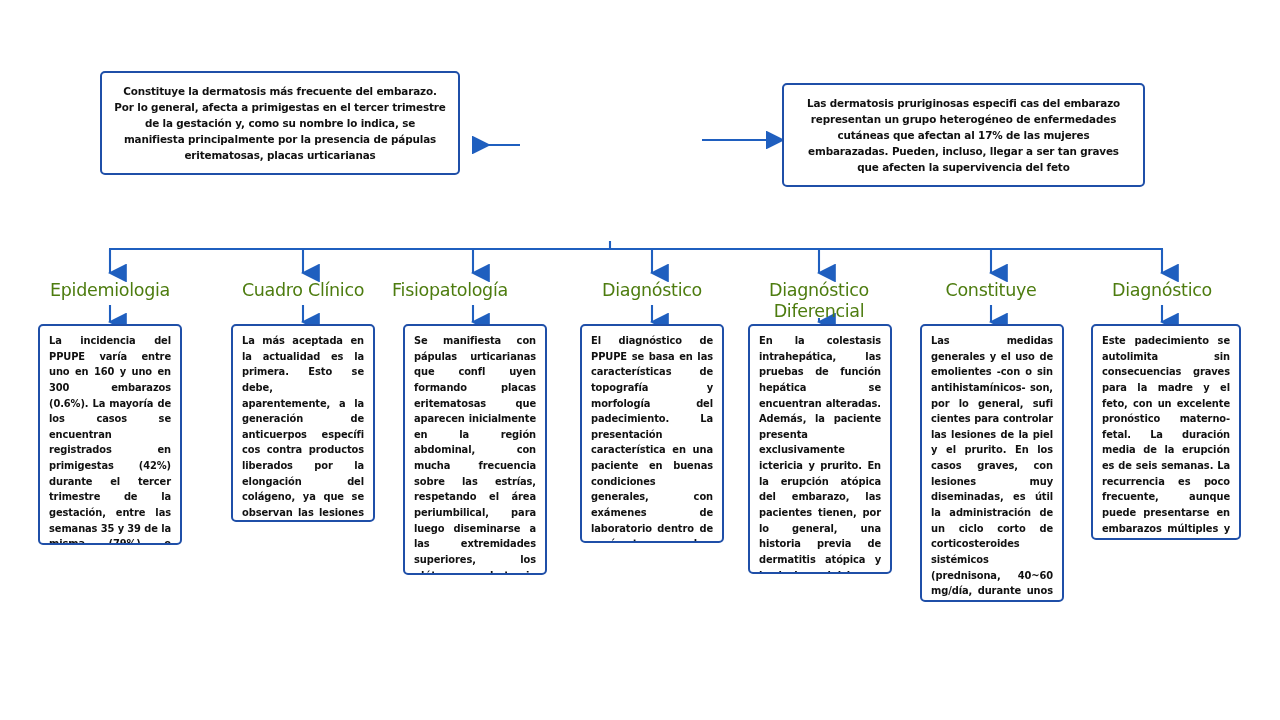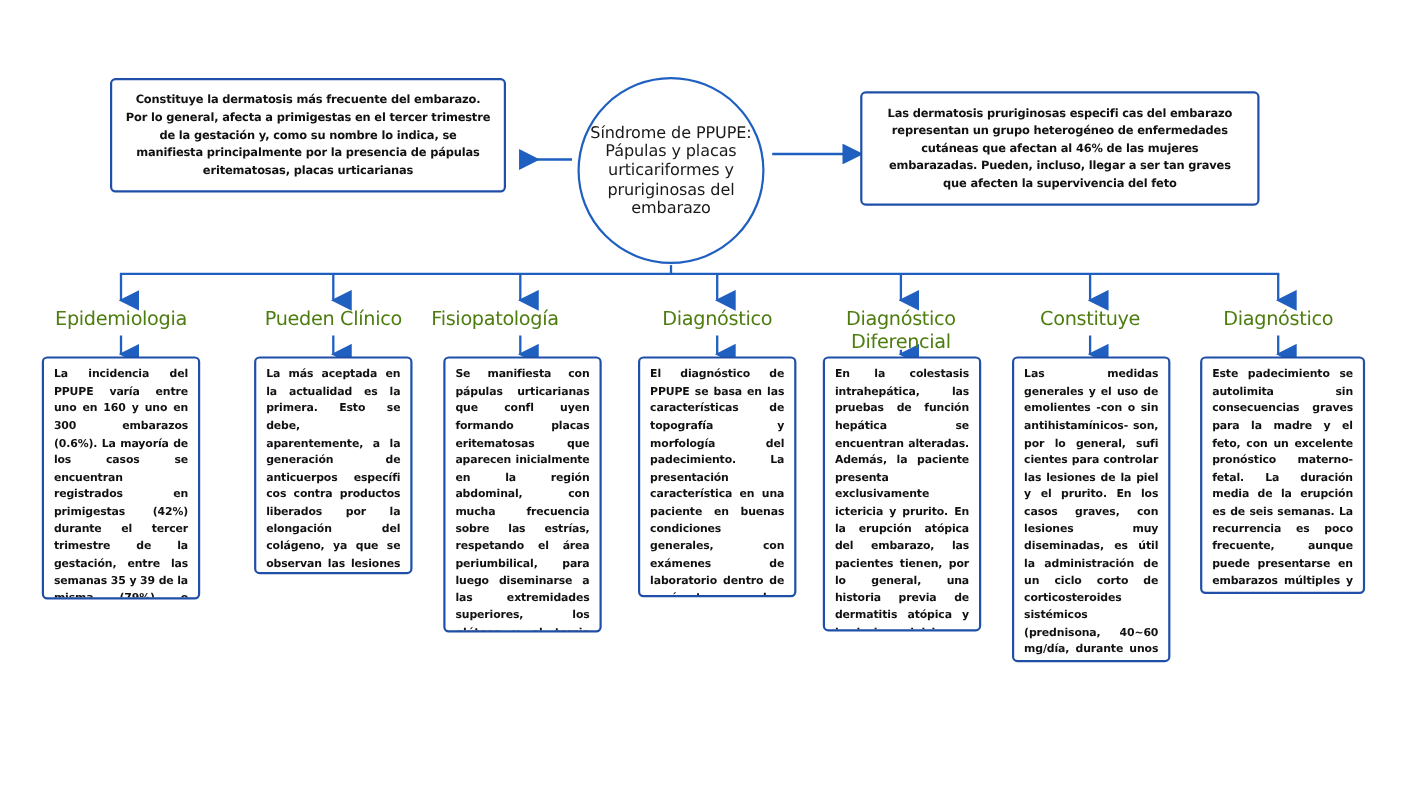--- a/index.html
+++ b/index.html
@@ -103,33 +103,30 @@
       <line x1="110" y1="305" x2="110" y2="322" marker-end="url(#arrD)"></line>
       <line x1="303" y1="305" x2="303" y2="322" marker-end="url(#arrD)"></line>
       <line x1="473" y1="305" x2="473" y2="322" marker-end="url(#arrD)"></line>
       <line x1="652" y1="305" x2="652" y2="322" marker-end="url(#arrD)"></line>
       <line x1="819" y1="318" x2="819" y2="322" marker-end="url(#arrD)"></line>
       <line x1="991" y1="305" x2="991" y2="322" marker-end="url(#arrD)"></line>
       <line x1="1162" y1="305" x2="1162" y2="322" marker-end="url(#arrD)"></line>
     </g>
   </svg>
 
-  <div class="center-circle">
-    <span>Síndrome de PPUPE: Pápulas y placas urticariformes y pruriginosas del embarazo</span>
-  </div>
 
   <div class="side-box" id="box-left">
     <span>Constituye la dermatosis más frecuente del embarazo. Por lo general, afecta a primigestas en el tercer trimestre de la gestación y, como su nombre lo indica, se manifiesta principalmente por la presencia de pápulas eritematosas, placas urticarianas</span>
   </div>
   <div class="side-box" id="box-right">
-    <span>Las dermatosis pruriginosas especifi cas del embarazo representan un grupo heterogéneo de enfermedades cutáneas que afectan al 46% de las mujeres embarazadas. Pueden, incluso, llegar a ser tan graves que afecten la supervivencia del feto</span>
+    <span>Las dermatosis pruriginosas especifi cas del embarazo representan un grupo heterogéneo de enfermedades cutáneas que afectan al 17% de las mujeres embarazadas. Pueden, incluso, llegar a ser tan graves que afecten la supervivencia del feto</span>
   </div>
 
   <div class="col-head" style="left:30px;top:280px;width:160px;">Epidemiologia</div>
-  <div class="col-head" style="left:223px;top:280px;width:160px;">Pueden Clínico</div>
+  <div class="col-head" style="left:223px;top:280px;width:160px;">Cuadro Clínico</div>
   <div class="col-head" style="left:370px;top:280px;width:160px;">Fisiopatología</div>
   <div class="col-head" style="left:572px;top:280px;width:160px;">Diagnóstico</div>
   <div class="col-head" style="left:739px;top:280px;width:160px;">Diagnóstico
 Diferencial</div>
   <div class="col-head" style="left:911px;top:280px;width:160px;">Constituye</div>
   <div class="col-head" style="left:1082px;top:280px;width:160px;">Diagnóstico</div>
 
   <div class="leaf-box" style="left:38px;top:324px;width:144px;height:221px;">
     <span>La incidencia del PPUPE varía entre uno en 160 y uno en 300 embarazos (0.6%). La mayoría de los casos se encuentran registrados en primigestas (42%) durante el tercer trimestre de la gestación, entre las semanas 35 y 39 de la misma (79%) o inmediatamente después del parto (15%)</span>
   </div>

